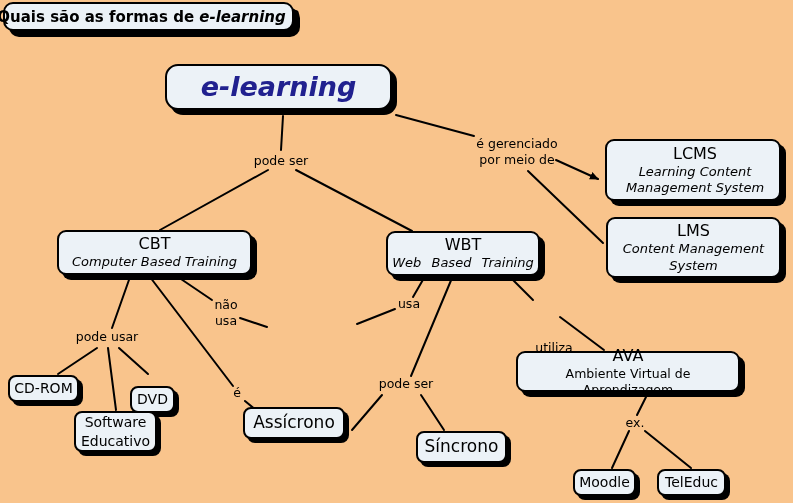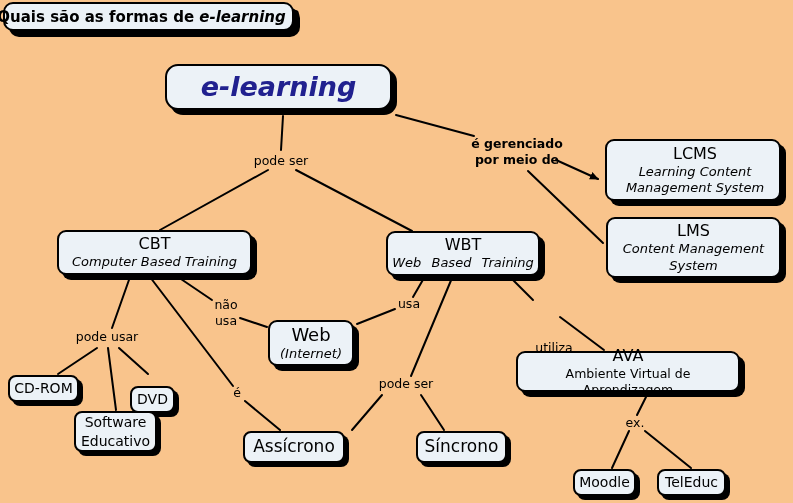--- a/index.html
+++ b/index.html
@@ -46,31 +46,31 @@
   #n-lcms{left:605px;top:139px;width:176px;height:62px;padding-left:8px;}
   #n-lms{left:606px;top:217px;width:175px;height:61px;}
   #n-web{left:268px;top:320px;width:86px;height:46px;}
   #n-web .t{font-size:18px;}
   #n-ava{left:516px;top:351px;width:224px;height:41px;}
   #n-ava .s{font-style:normal;font-size:12.5px;}
   .small{font-size:14px;border-radius:8px;box-shadow:4px 4px 0 #000;}
   #n-cdrom{left:8px;top:375px;width:71px;height:27px;}
   #n-dvd{left:130px;top:375px;width:45px;height:27px;margin-top:11px;}
   #n-soft{left:74px;top:411px;width:83px;height:41px;white-space:pre-line;line-height:1.3;}
-  #n-assinc{left:243px;top:431px;width:102px;height:32px;font-size:17px;}
+  #n-assinc{left:243px;top:407px;width:102px;height:32px;font-size:17px;}
   #n-sinc{left:416px;top:431px;width:91px;height:32px;font-size:17px;}
   #n-moodle{left:573px;top:469px;width:63px;height:27px;}
   #n-teleduc{left:657px;top:469px;width:69px;height:27px;}
 
   .elabel{
     position:absolute;transform:translate(-50%,-50%);
     font-size:12.5px;text-align:center;white-space:pre-line;line-height:1.25;
   }
   #l-podeser1{left:281px;top:161px;}
-  #l-ger{left:517px;top:152px;font-weight:bold;}
+  #l-ger{left:517px;top:152px;}
   #l-naousa{left:226px;top:313px;}
   #l-usa{left:409px;top:304px;}
   #l-utiliza{left:554px;top:308px;margin-top:40px;}
   #l-podeusar{left:107px;top:337px;}
   #l-e{left:237px;top:393px;}
   #l-podeser2{left:406px;top:384px;}
   #l-ex{left:635px;top:423px;}
 </style>
 </head>
 <body>
@@ -130,24 +130,20 @@
     <span class="s">Learning Content
 Management System</span>
   </div>
 
   <div class="node" id="n-lms">
     <span class="t">LMS</span>
     <span class="s">Content Management
 System</span>
   </div>
 
-  <div class="node" id="n-web">
-    <span class="t">Web</span>
-    <span class="s">(Internet)</span>
-  </div>
 
   <div class="node" id="n-ava">
     <span class="t">AVA</span>
     <span class="s">Ambiente Virtual de Aprendizagem</span>
   </div>
 
   <div class="node small" id="n-cdrom">CD-ROM</div>
   <div class="node small" id="n-dvd">DVD</div>
   <div class="node small" id="n-soft">Software
 Educativo</div>

